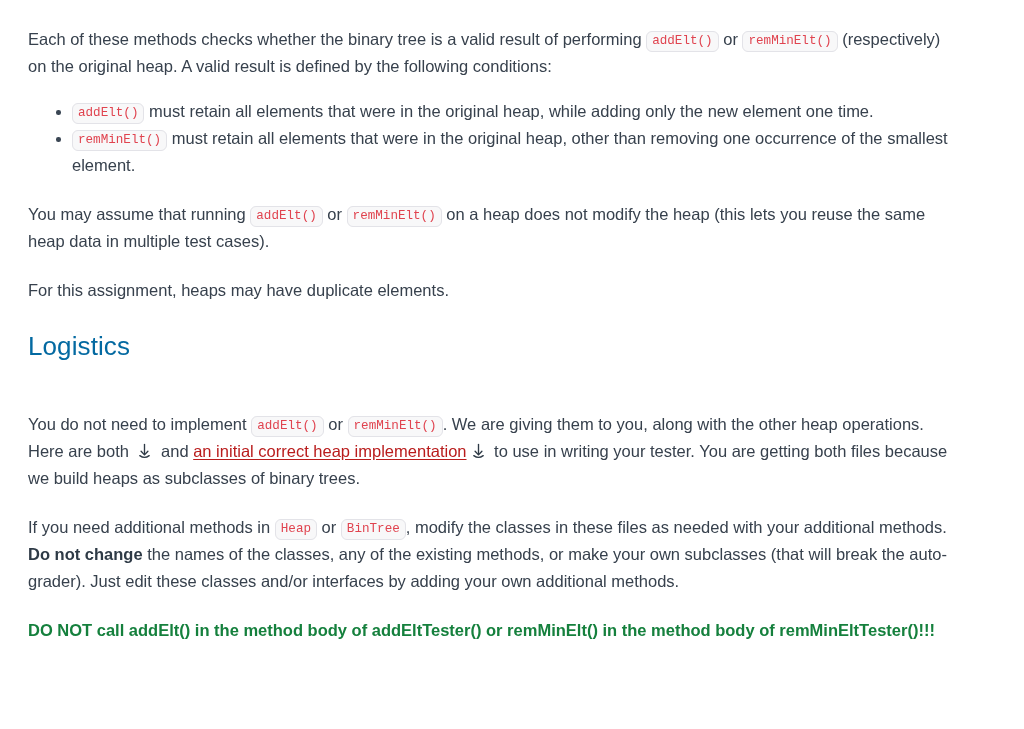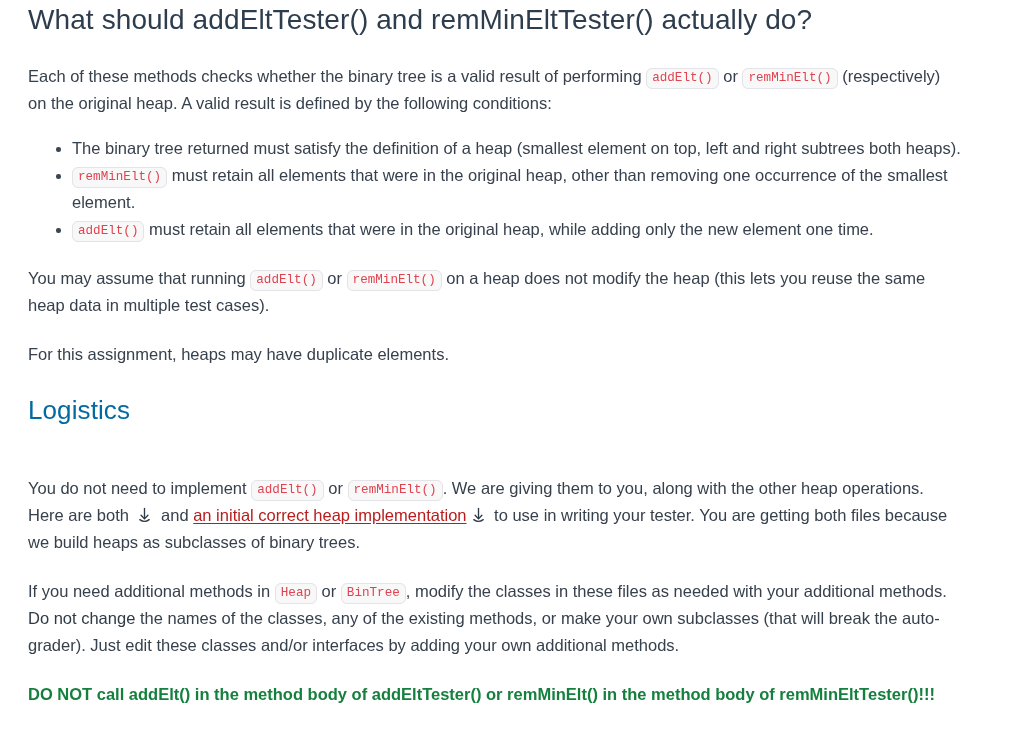--- a/index.html
+++ b/index.html
@@ -99,51 +99,49 @@
 
   .dl-icon {
     display: inline-block;
     width: 17px;
     height: 17px;
     vertical-align: -3px;
     margin: 0 3px;
   }
   .dl-icon svg { display: block; }
 
-  strong.bold { font-weight: 400; color: #2e3a46; }
+  strong.bold { font-weight: 700; color: #2e3a46; }
 
   p.warning {
     font-size: 16.5px;
     line-height: 27px;
     margin: 0;
     color: #37414d;
     max-width: 930px;
   }
   p.warning .warn-strong {
     color: #15803d;
     font-weight: 700;
   }
 </style>
 </head>
 <body>
 
 <div class="page">
 
-  <h1 class="doc-title">What should addEltTester() and remMinEltTester() actually do?</h1>
 
   <div class="spacer-26"></div>
 
   <p class="para"><span>Each of these methods checks whether the binary tree is a valid result of performing </span><code class="inline-code">addElt()</code><span> or </span><code class="inline-code">remMinElt()</code><span> (respectively) on the original heap. A valid result is defined by the following conditions:</span></p>
 
   <div class="spacer-18"></div>
 
   <ul class="bullets">
-    <li><span>The binary tree returned must satisfy the definition of a heap (smallest element on top, left and right subtrees both heaps).</span></li>
+    <li><code class="inline-code">addElt()</code><span> must retain all elements that were in the original heap, while adding only the new element one time.</span></li>
     <li><code class="inline-code">remMinElt()</code><span> must retain all elements that were in the original heap, other than removing one occurrence of the smallest element.</span></li>
-    <li><code class="inline-code">addElt()</code><span> must retain all elements that were in the original heap, while adding only the new element one time.</span></li>
   </ul>
 
   <div class="spacer-22"></div>
 
   <p class="para"><span>You may assume that running </span><code class="inline-code">addElt()</code><span> or </span><code class="inline-code">remMinElt()</code><span> on a heap does not modify the heap (this lets you reuse the same heap data in multiple test cases).</span></p>
 
   <div class="spacer-22"></div>
 
   <p class="para">For this assignment, heaps may have duplicate elements.</p>
 

